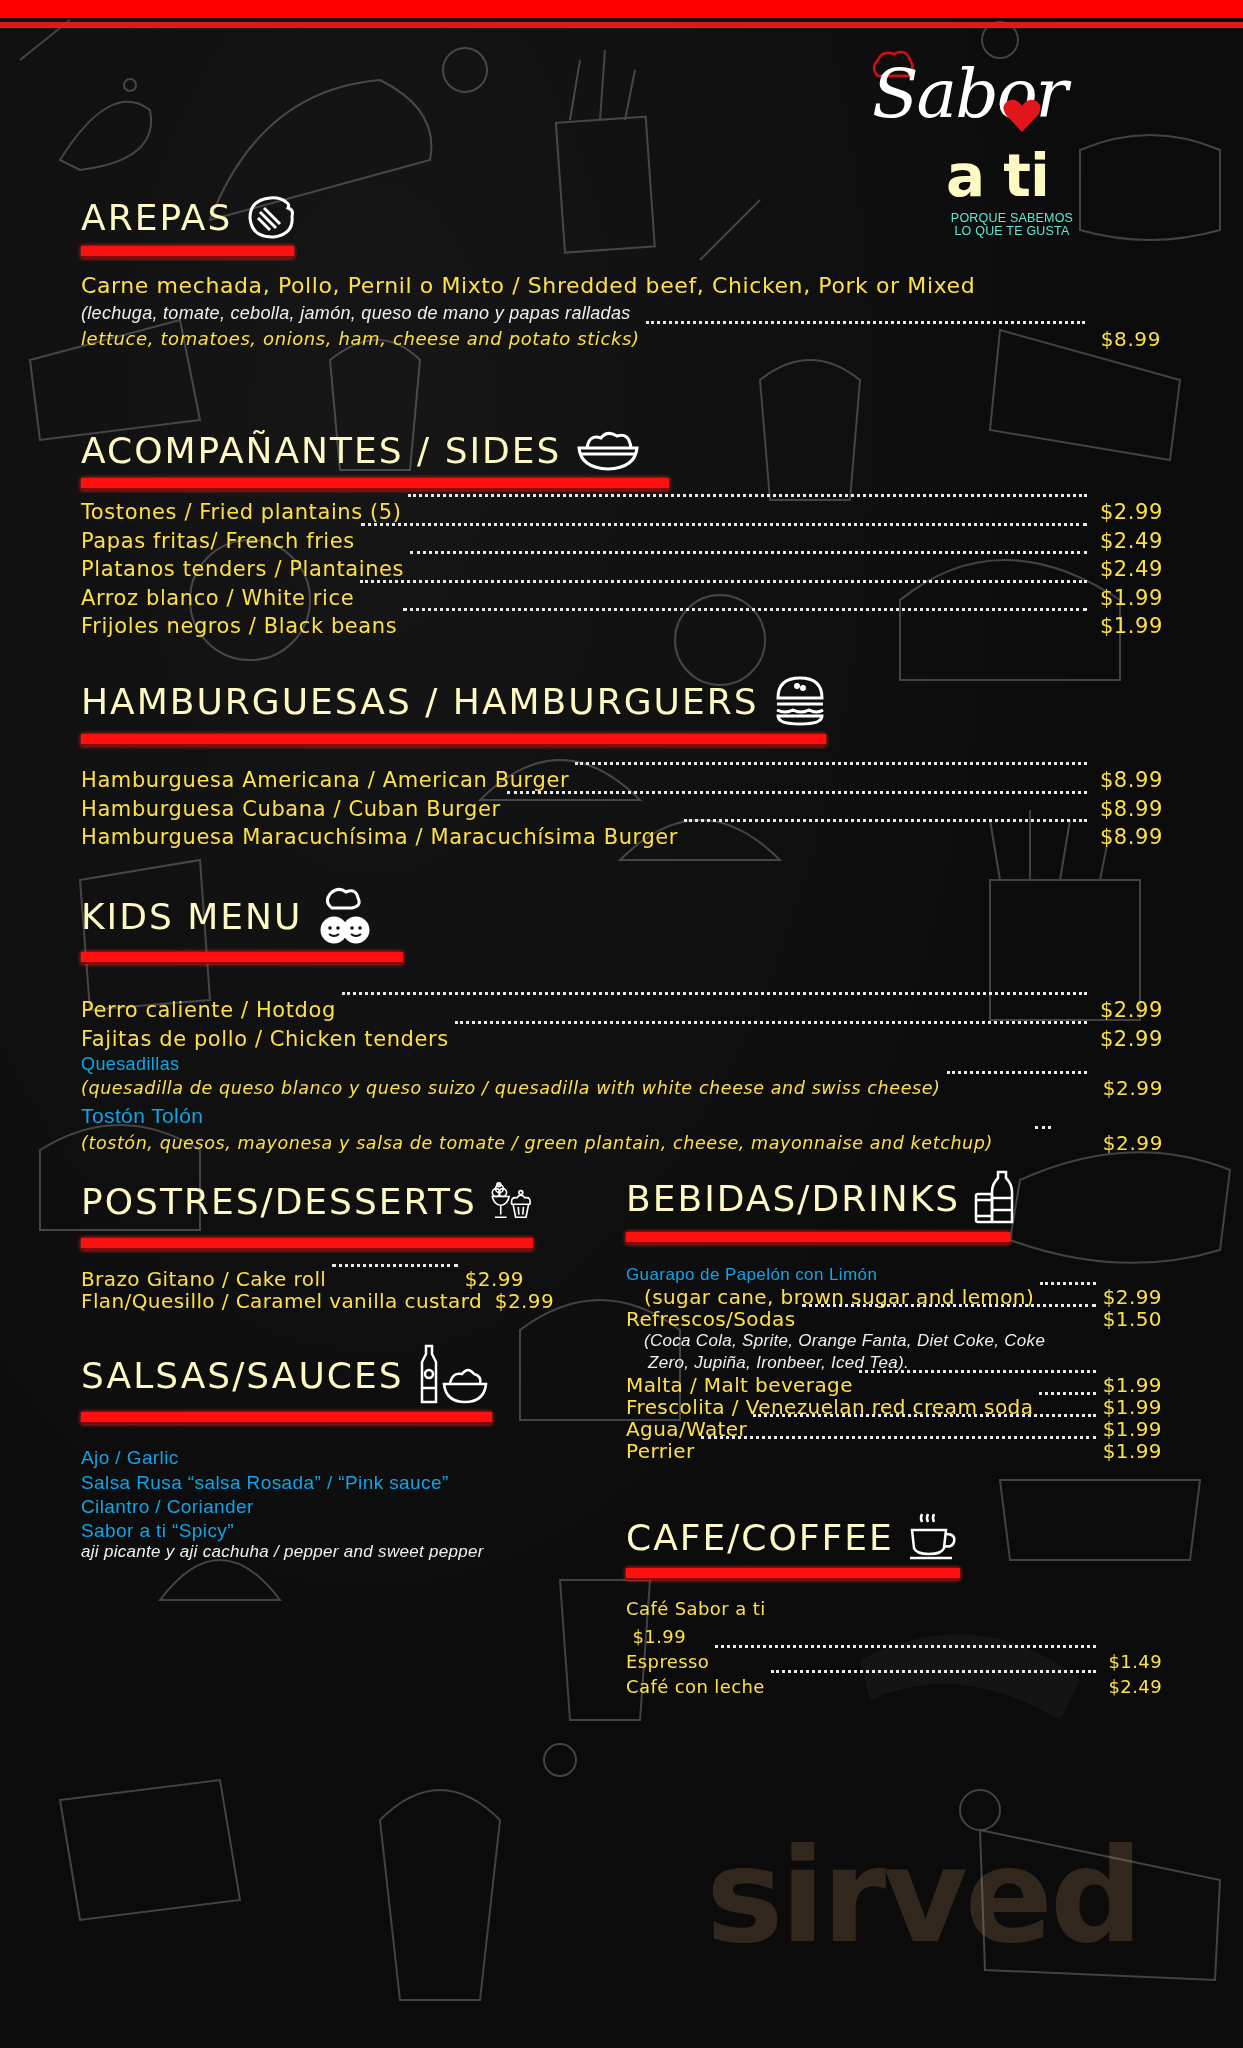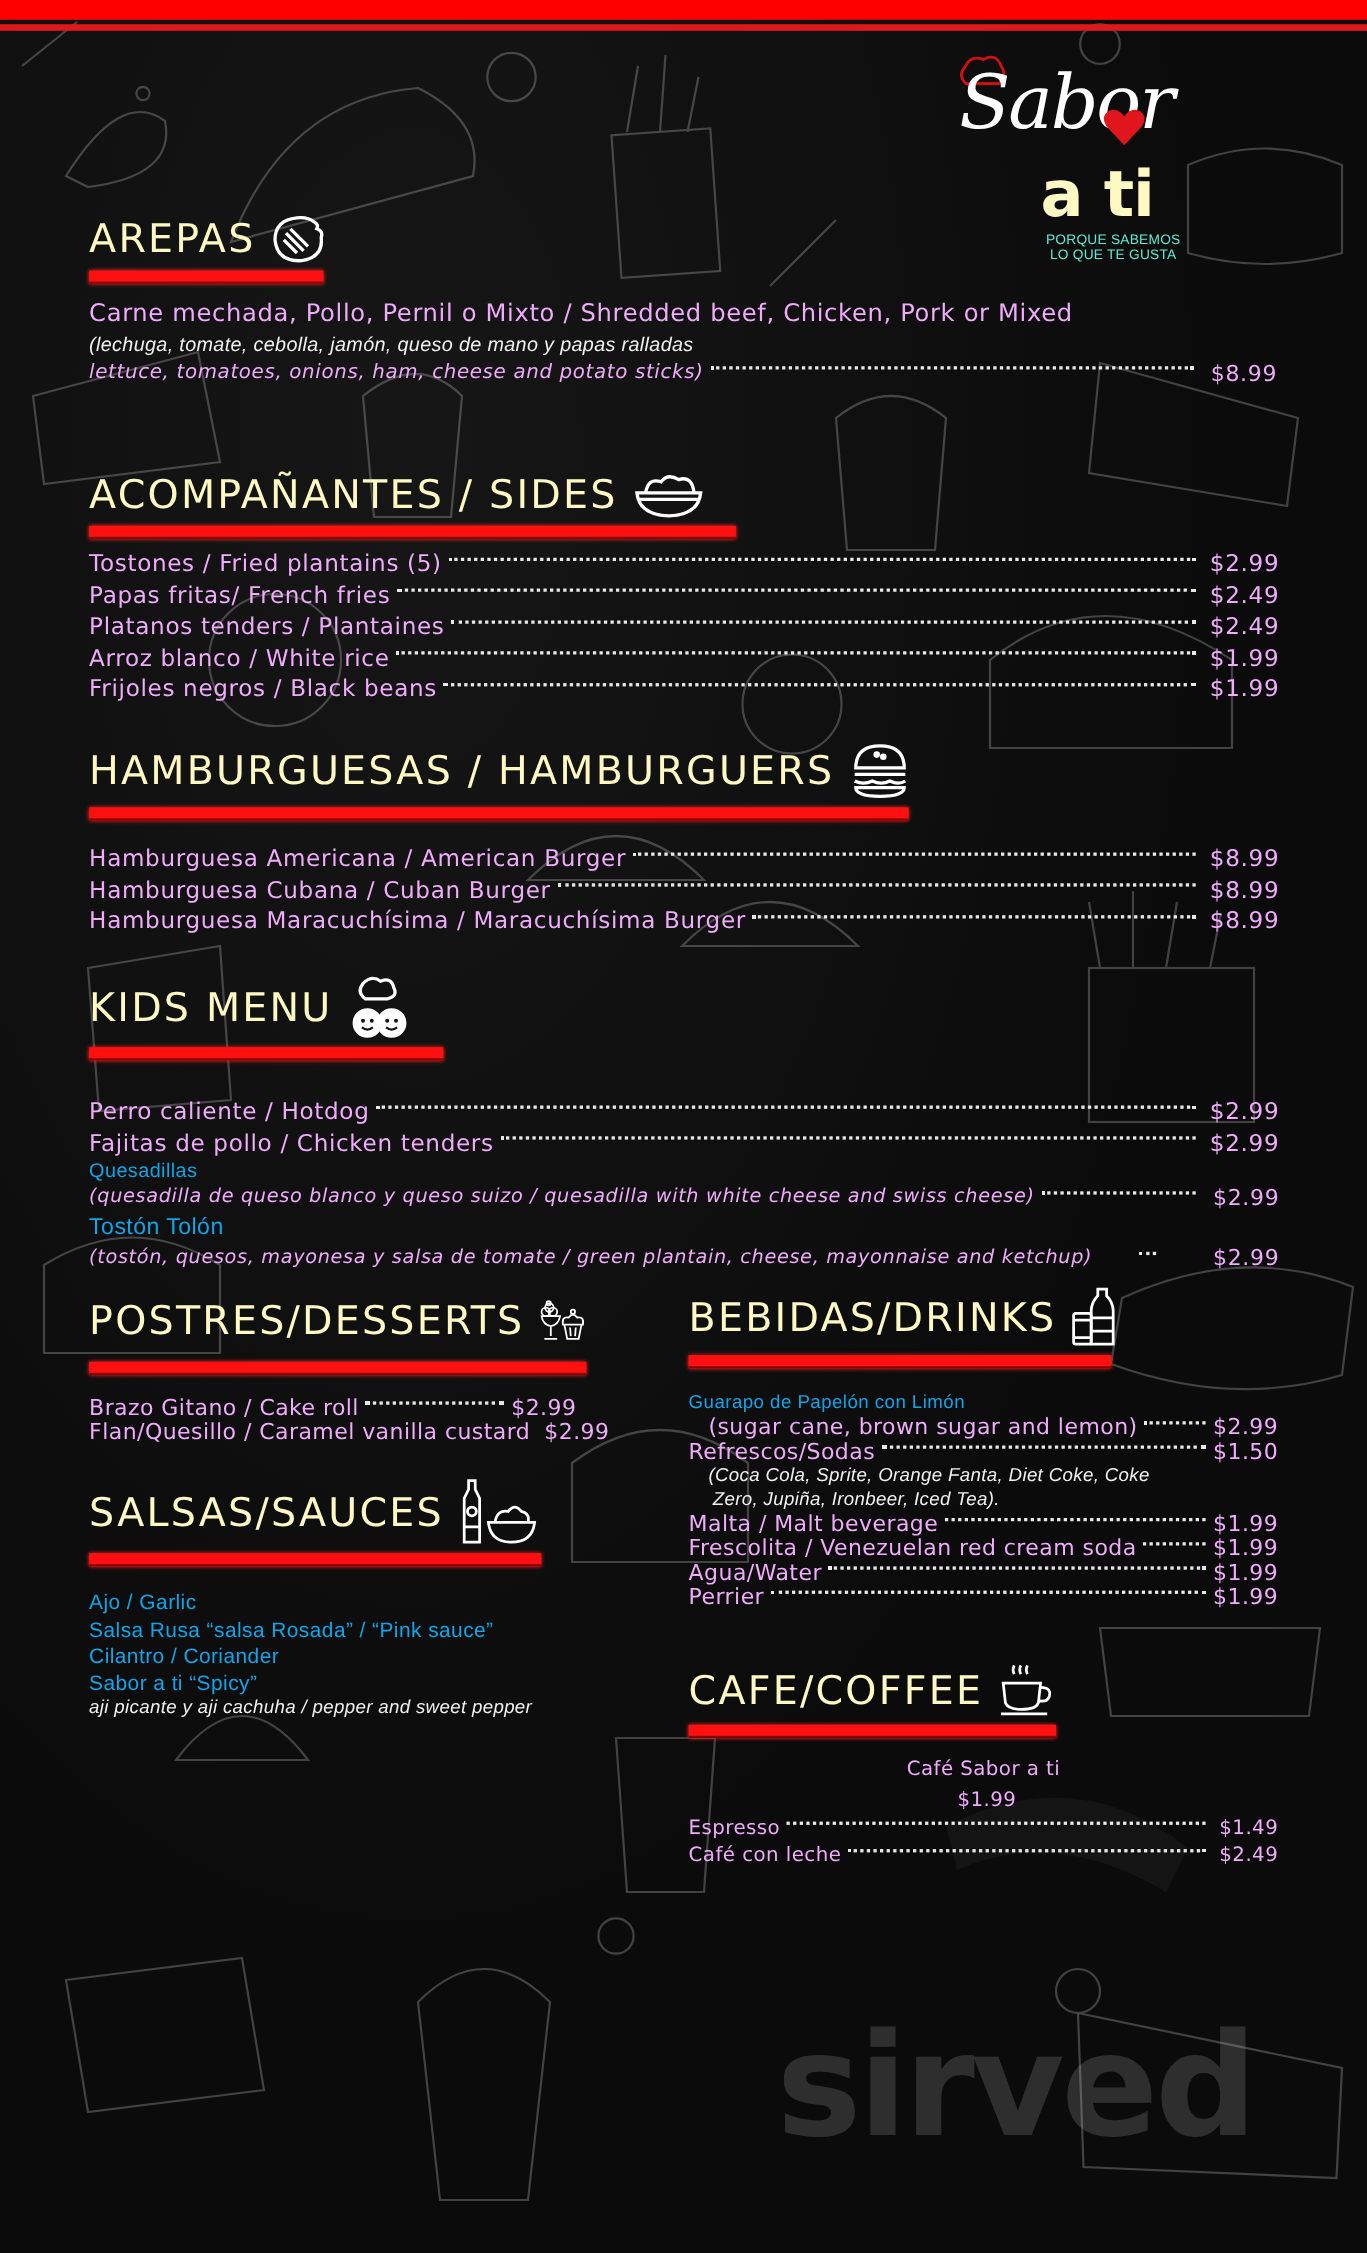--- a/index.html
+++ b/index.html
@@ -40,42 +40,42 @@
 
     .section { position: absolute; }
     .sec-title {
       font-family: "DejaVu Sans", sans-serif; font-weight: normal;
       font-size: 36px; letter-spacing: 2px; color: #fef9c3; white-space: nowrap;
       display: flex; align-items: center; gap: 14px;
     }
     .rule { height: 10px; background: #ff1010; box-shadow: 0 0 4px #ff2a2a; margin-top: 6px; border-bottom: 2px solid #8a0000; }
 
     .row {
-      display: flex; align-items: center; white-space: nowrap;
-      font-family: "DejaVu Sans", sans-serif; color: #f0abfc;
+      display: flex; align-items: flex-start; white-space: nowrap;
+      font-family: "DejaVu Sans", sans-serif; color: #fde047;
     }
     .row .name { flex: 0 0 auto; }
     .row .dots {
       flex: 1 1 auto; overflow: hidden; margin: 0 6px;
       border-bottom: 3px dotted #e8e8e8; height: 0; transform: translateY(-4px);
     }
     .row .price { flex: 0 0 auto; text-align: right; }
 
     .big .row { font-size: 21px; line-height: 28.5px; letter-spacing: 0.6px; }
     .big .row .price { width: 70px; }
     .small .row { font-size: 20px; line-height: 22px; letter-spacing: 0.4px; }
     .small .row .price { width: 60px; }
     .italic { font-style: italic; }
     .sub { font-size: 18px; line-height: 24px; font-style: italic; color: #f0f0f0; white-space: nowrap; letter-spacing: 0.3px;}
     .plain { font-size: 19px; line-height: 24.5px; color: #0ea5e9; white-space: nowrap; letter-spacing: 0.4px; }
 
     .watermark {
       position: absolute; left: 706px; top: 1820px;
       font-family: "DejaVu Sans", sans-serif; font-weight: bold;
-      font-size: 130px; color: #e5e5e5; opacity: 0.16; letter-spacing: -3px;
+      font-size: 130px; color: #fdba74; opacity: 0.16; letter-spacing: -3px;
     }
     svg.icon { display: inline-block; }
   </style>
 </head>
 <body>
 
 <div class="bg"></div>
 
 <svg class="doodles" width="1243" height="2048" viewBox="0 0 1243 2048" fill="none" stroke="#cfcfcf" stroke-width="2">
   <path d="M210 220 Q260 90 380 80 Q440 110 430 160 Z"></path>

